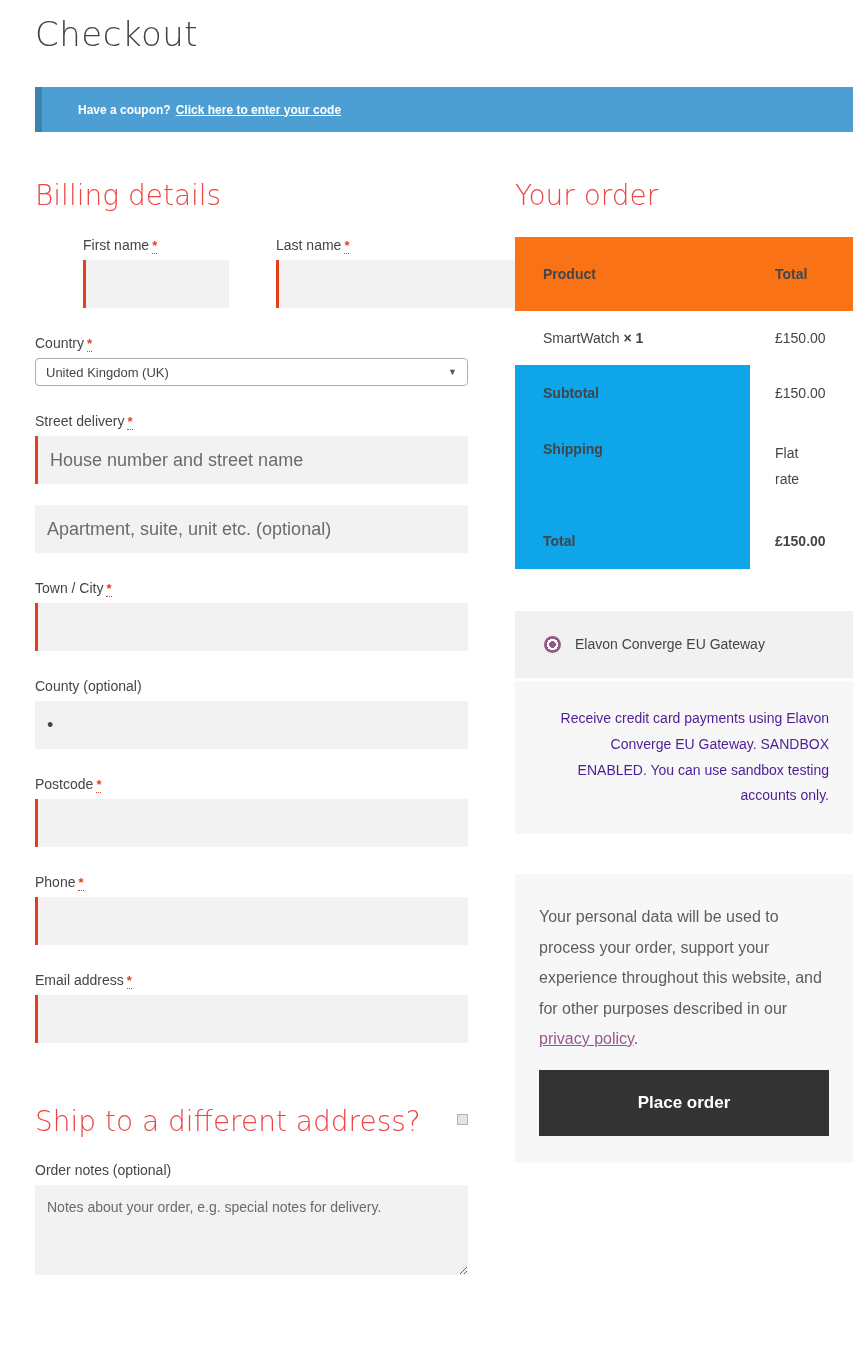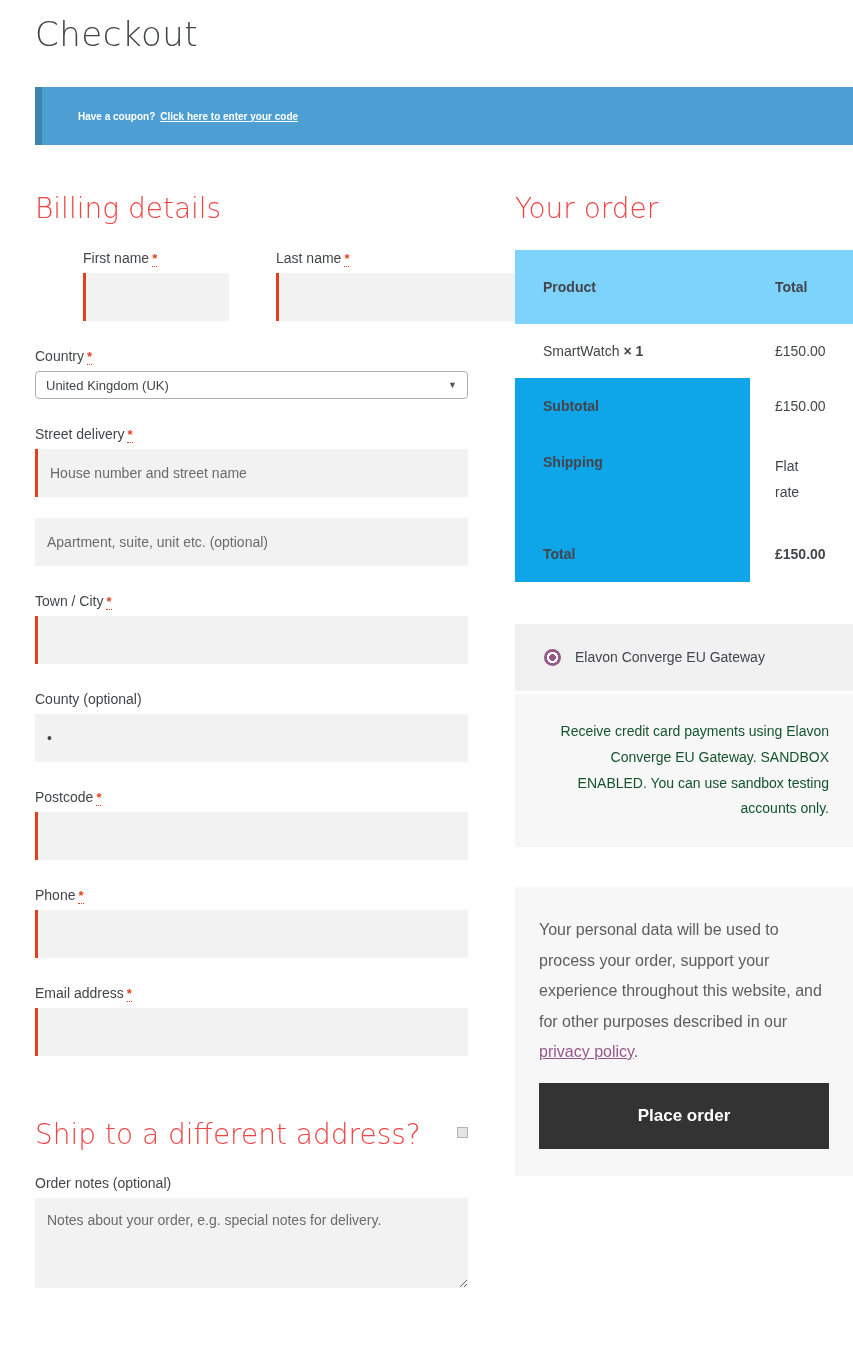--- a/index.html
+++ b/index.html
@@ -11,23 +11,23 @@
   .page { width:853px; height:1349px; overflow:hidden; padding-left:35px; }
 
   
   .page-title {
     padding-top:14px; font-size:34px; font-weight:300; color:#404348;
     letter-spacing:0.5px; font-family:"DejaVu Sans", sans-serif;
   }
 
   
   .coupon-banner {
-    margin-top:33px; height:58px; background:#4d9fd3; border-left:7px solid #3d84ad;
+    margin-top:33px; height:45px; background:#4d9fd3; border-left:7px solid #3d84ad;
     display:flex; align-items:center; padding-left:36px;
-    color:#fff; font-size:10px; font-weight:bold;
+    color:#fff; font-size:12px; font-weight:bold;
   }
   .coupon-banner a { color:#fff; text-decoration:underline; margin-left:5px; cursor:pointer; }
 
   
   .columns { display:flex; margin-top:47px; }
   .col-left { width:433px; margin-right:47px; flex:none; }
   .col-right { width:338px; flex:none; }
 
   h3.section-heading {
     font-size:28px; font-weight:300; color:#ef4444; margin:0 0 25px 0;
@@ -36,21 +36,21 @@
 
   
   .form-row { margin-bottom:27px; }
   .field-label { display:block; font-size:14px; color:#43454b; margin-bottom:7px; }
   .req {
     color:#e2401c; text-decoration:none; border-bottom:1px dotted #e2401c;
     margin-left:3px; font-weight:bold; font-size:13px;
   }
   .text-input {
     display:block; width:100%; height:48px; background:#f2f2f2; border:0;
-    padding:0 12px; font-size:14px; color:#43454b; outline:none;
+    padding:0 12px; font-size:18px; color:#43454b; outline:none;
     font-family:"Liberation Sans", sans-serif;
   }
   .text-input::placeholder { color:#6b6b6b; opacity:1; }
   .required-field { border-left:3px solid #e2401c; }
   .name-row { display:flex; margin-bottom:27px;margin-left:48px; }
   .name-col-first { width:146px; margin-right:47px; flex:none; }
   .name-col-last { width:240px; flex:none; }
   .stacked-gap { margin-top:21px; }
 
   .select-box {
@@ -72,21 +72,21 @@
     padding:14px 12px; font-size:14px; color:#43454b; outline:none;
     font-family:"Liberation Sans", sans-serif; resize:both;
   }
   .order-notes textarea::placeholder { color:#6b6b6b; opacity:1; }
 
   
   .order-table { width:100%; border-collapse:collapse; font-size:14px; color:#43454b; table-layout:fixed; }
   .order-table th, .order-table td { text-align:left; vertical-align:top; }
   .order-table .col-product { width:235px; }
   .order-table .col-total { width:103px; }
-  .order-table thead th { background:#7dd3fc; font-weight:bold; padding:29px 5px 29px 28px; }
+  .order-table thead th { background:#f97316; font-weight:bold; padding:29px 5px 29px 28px; }
   .order-table thead th.col-total { padding-left:25px; }
   .order-table tbody td { background:#fff; padding:19px 5px 19px 28px; }
   .order-table tbody td.col-total { padding-left:25px; }
   .order-table tfoot th { background:#0ea5e9; font-weight:bold; padding:20px 5px 20px 28px; }
   .order-table tfoot td { background:#fff; padding:20px 5px 20px 25px; }
   .order-table tfoot tr.row-shipping th { padding-bottom:48px; }
   .row-total td, .row-total th { font-weight:bold; }
   .value-narrow { display:inline-block; width:40px; line-height:1.85; }
 
   
@@ -94,21 +94,21 @@
   .payment-method-box {
     background:#f1f1f1; padding:25px 20px; display:flex; align-items:center;
     margin-bottom:3px; cursor:pointer;
   }
   .radio-selected {
     width:17px; height:17px; border-radius:50%; flex:none; margin:0 14px 0 9px;
     background:radial-gradient(circle, #96588a 0 3.5px, #ffffff 3.5px 5.7px, #96588a 5.7px 8.5px);
   }
   .payment-method-label { font-size:14px; color:#43454b; }
   .payment-desc {
-    background:#f7f7f7; padding:25px 24px; font-size:14px; color:#14532d; line-height:1.85;
+    background:#f7f7f7; padding:25px 24px; font-size:14px; color:#4c1d95; line-height:1.85;
   }
 
   .checkout-footer { margin-top:40px; background:#f7f7f7; padding:28px 24px 27px 24px; }
   .privacy-text { font-size:16px; color:#5d5d5d; line-height:1.9; }
   .privacy-text a { color:#96588a; text-decoration:underline; cursor:pointer; }
   .place-order-btn {
     margin-top:16px; display:block; width:100%; background:#333333; color:#fff;
     border:0; padding:23px 0; font-size:17px; font-weight:bold; text-align:center;
     cursor:pointer; font-family:"Liberation Sans", sans-serif;
   }

